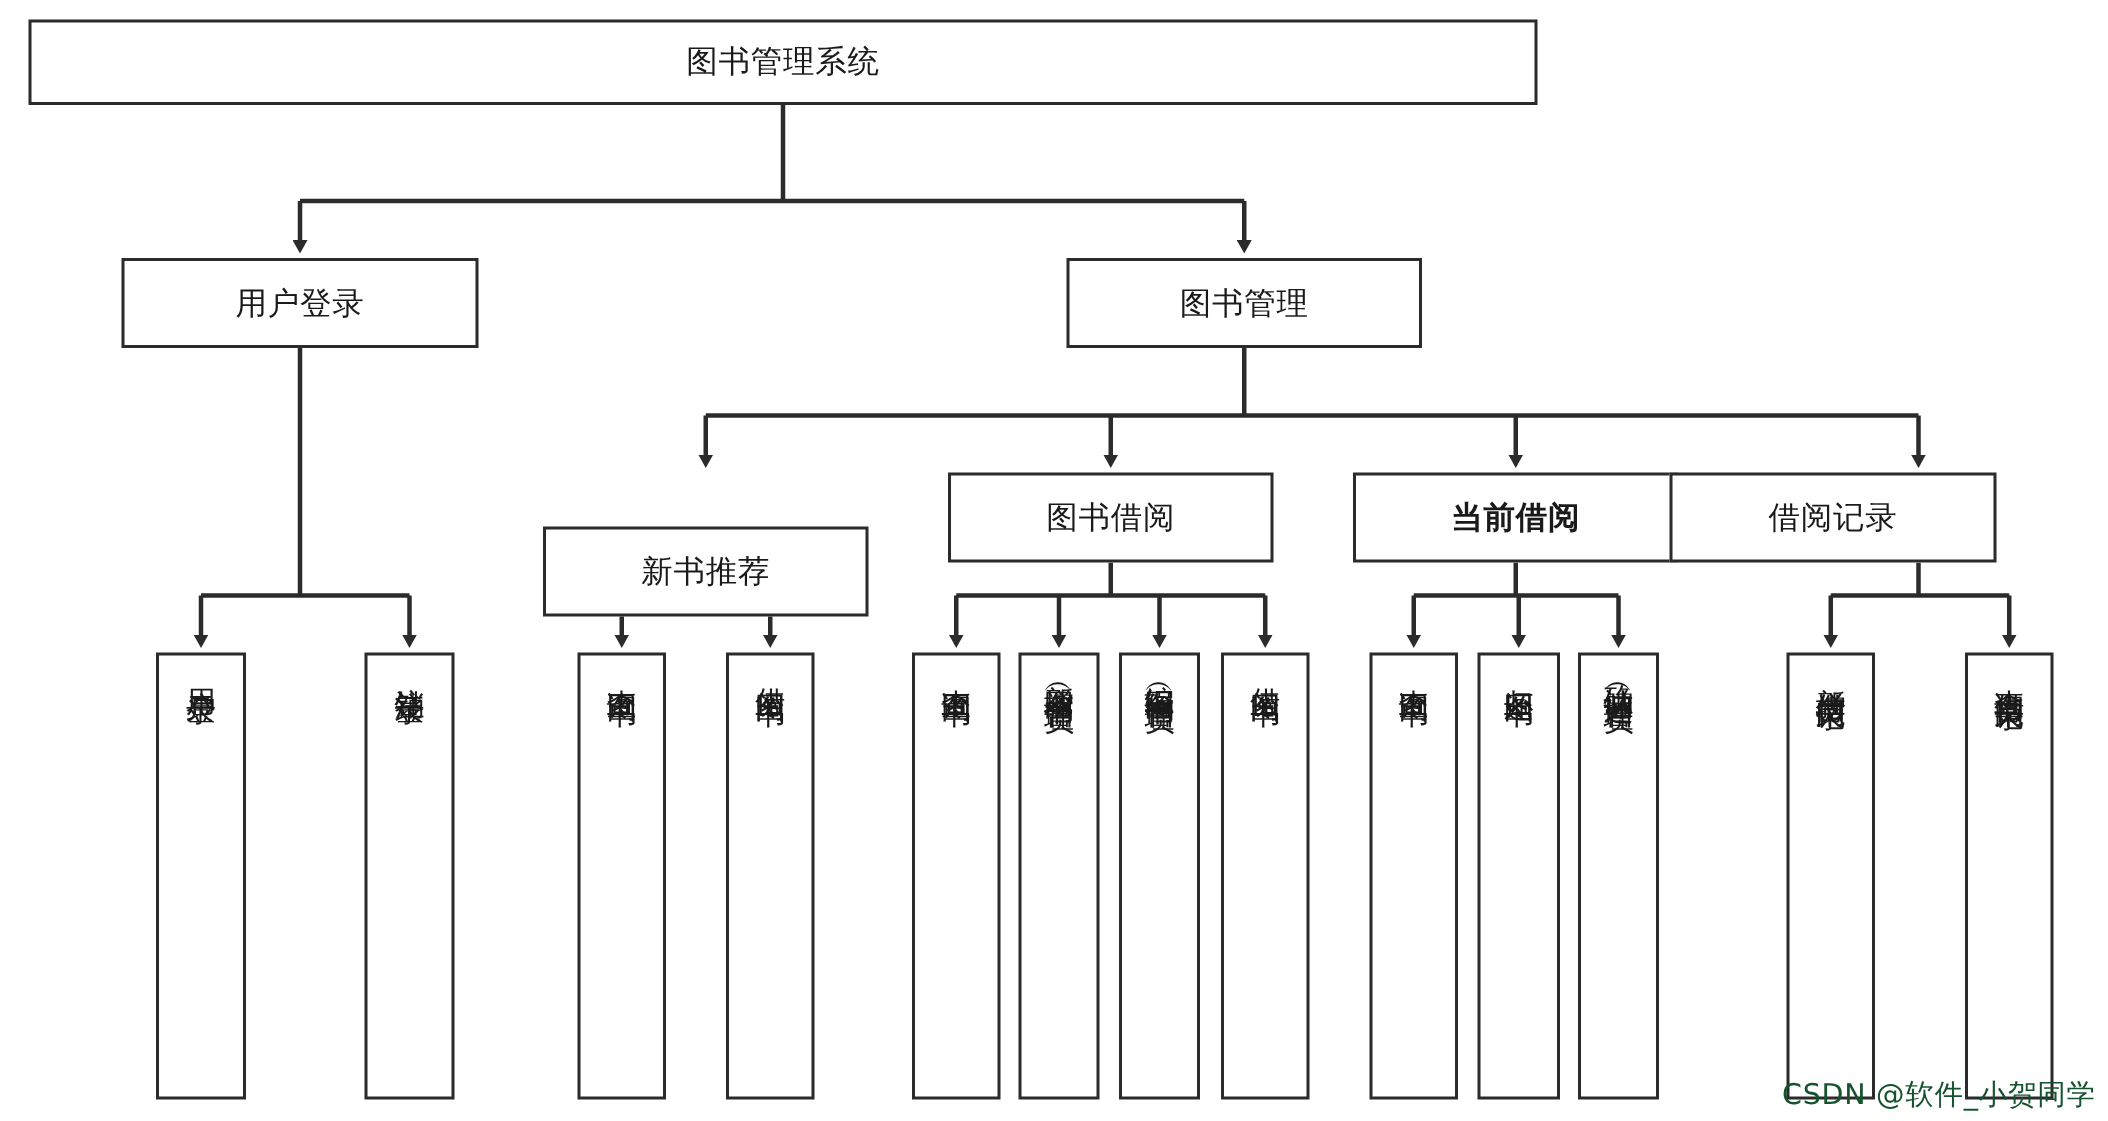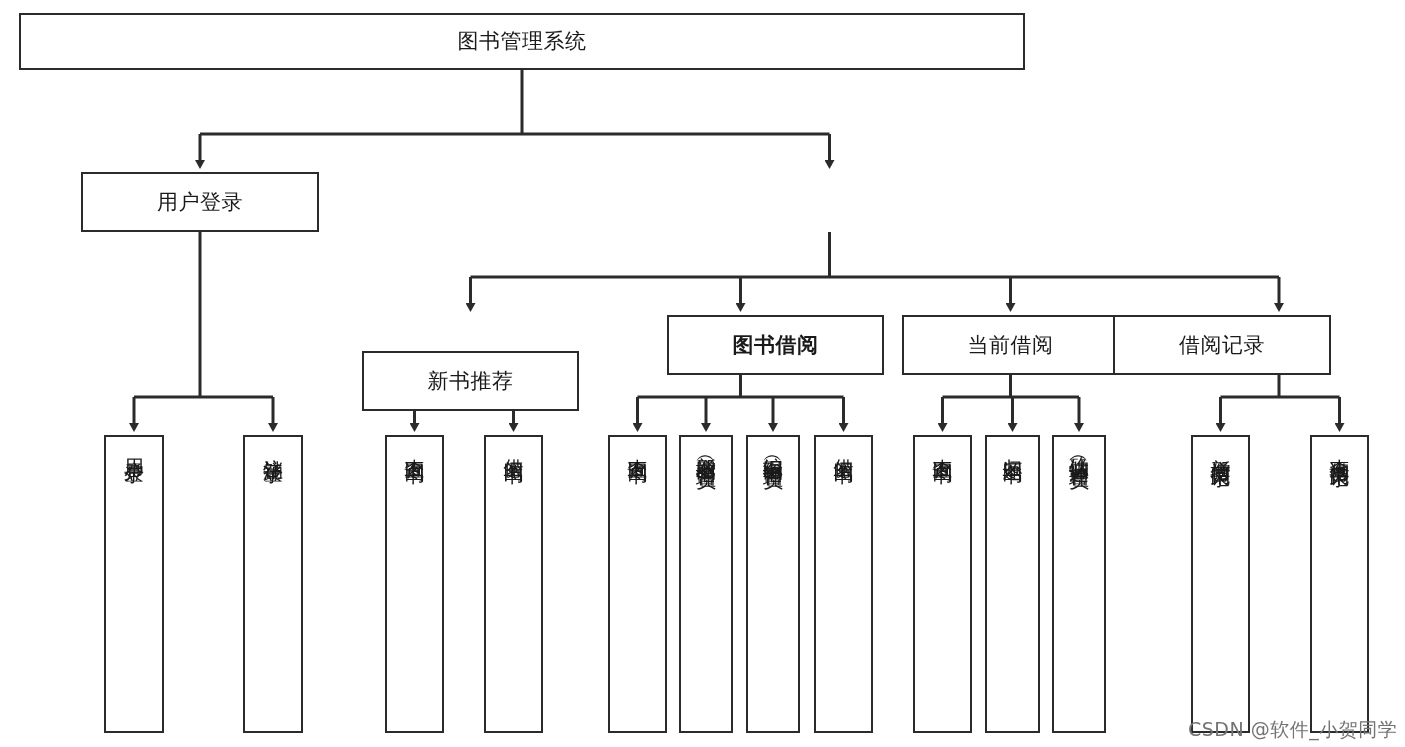--- a/index.html
+++ b/index.html
@@ -58,21 +58,21 @@
     line-height: 1.35;
     letter-spacing: 2px;
     white-space: nowrap;
   }
   .node.v.vtop {
     padding-top: 4px;
   }
   .watermark {
     position: absolute;
     font-size: 19px;
-    color: #737373;
+    color: #14532d;
     white-space: nowrap;
     letter-spacing: 0.5px;
   }
 </style>
 </head>
 <body>
 
 <div id="canvas">
 
   <svg id="wires" viewBox="0 0 1405 747" width="1405" height="747" aria-hidden="true">
@@ -118,28 +118,31 @@
       </g>
   </svg>
 
   <div class="node h" id="node-root" style="left: 19px; top: 13px; width: 1006px; height: 57px;">
     <span class="label">图书管理系统</span>
   </div>
 
   <div class="node h" id="node-l2-0" style="left: 81px; top: 172px; width: 238px; height: 60px;">
     <span class="label">用户登录</span>
   </div>
+  <div class="node h" id="node-l2-1" style="left: 711px; top: 172px; width: 237px; height: 60px;">
+    <span class="label">图书管理</span>
+  </div>
 
   <div class="node h" id="node-l3-0" style="left: 362px; top: 315px; width: 217px; height: 60px; margin-top: 36px;">
     <span class="label">新书推荐</span>
   </div>
-  <div class="node h" id="node-l3-1" style="left: 667px; top: 315px; width: 217px; height: 60px; font-weight: bold;">
+  <div class="node h" id="node-l3-1" style="left: 632px; top: 315px; width: 217px; height: 60px;">
     <span class="label">图书借阅</span>
   </div>
-  <div class="node h" id="node-l3-2" style="left: 902px; top: 315px; width: 217px; height: 60px;">
+  <div class="node h" id="node-l3-2" style="left: 902px; top: 315px; width: 217px; height: 60px; font-weight: bold;">
     <span class="label">当前借阅</span>
   </div>
   <div class="node h" id="node-l3-3" style="left: 1113px; top: 315px; width: 218px; height: 60px;">
     <span class="label">借阅记录</span>
   </div>
 
   <div class="node v" id="node-leaf-0" style="left: 104px; top: 435px; width: 60px; height: 298px;">
     <span class="label">用户登录</span>
   </div>
   <div class="node v" id="node-leaf-1" style="left: 243px; top: 435px; width: 60px; height: 298px;">

